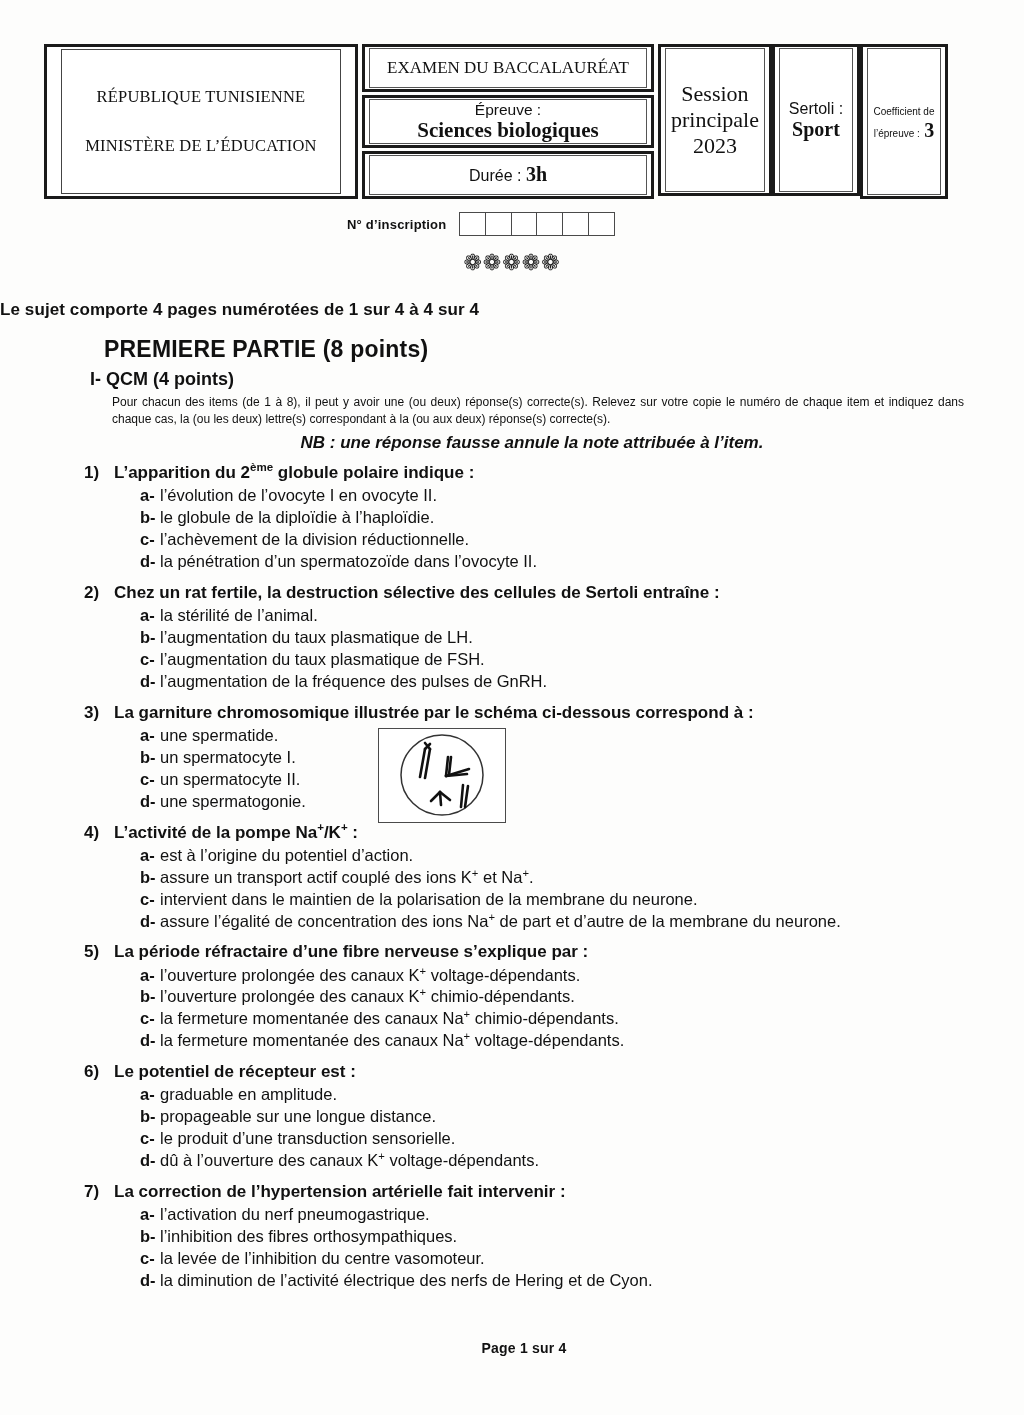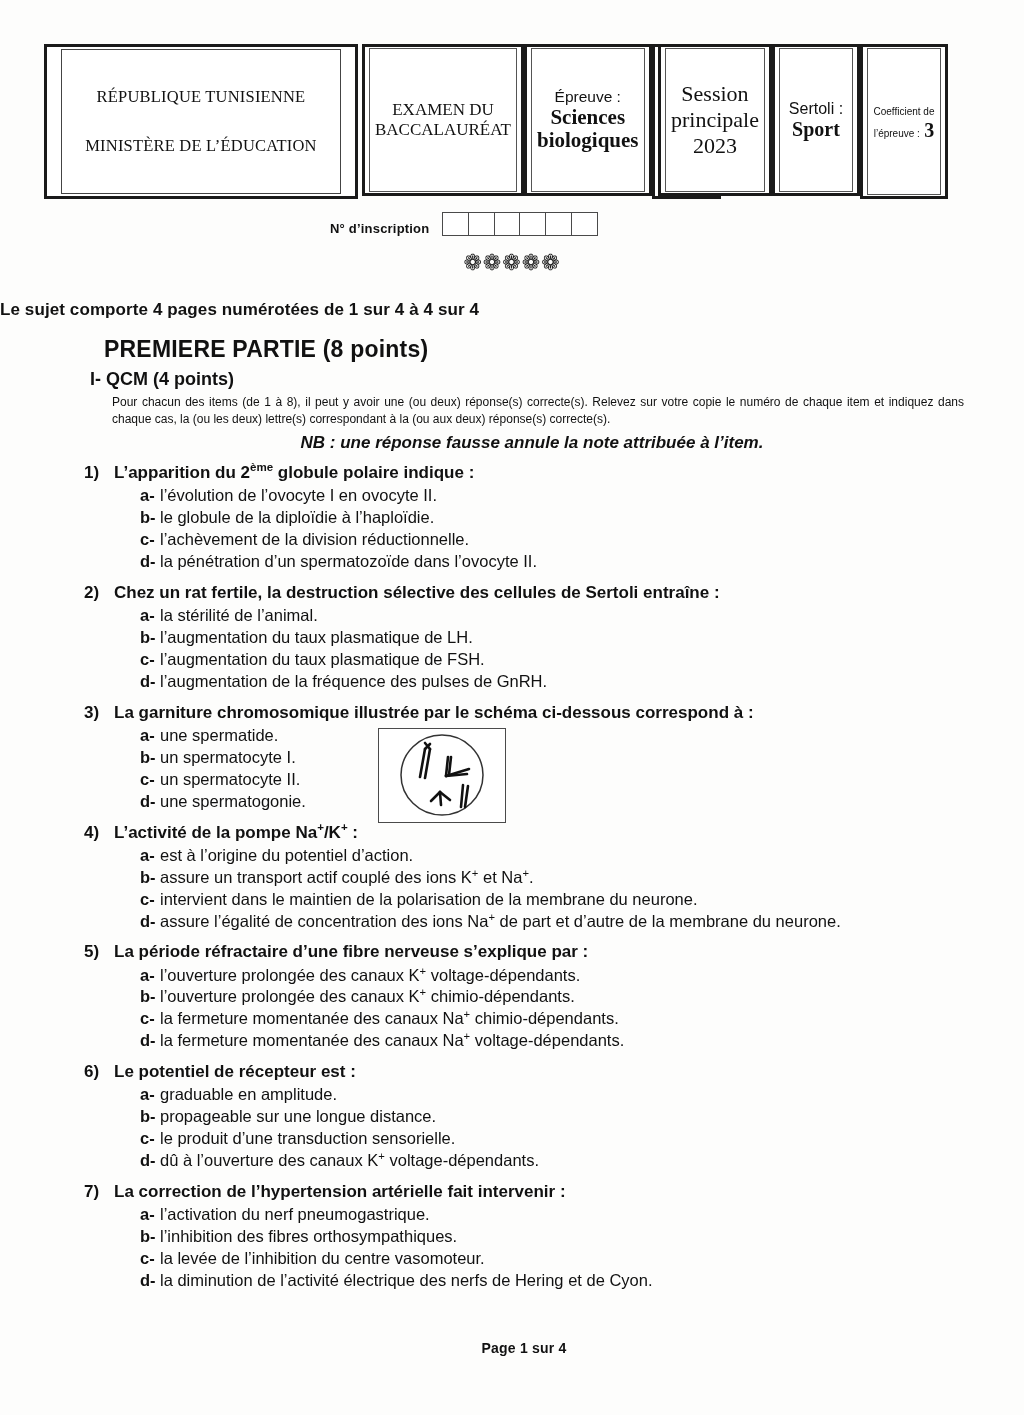--- a/index.html
+++ b/index.html
@@ -54,21 +54,21 @@
     font-size: 16.5px;
     letter-spacing: .2px;
     line-height: 1.1;
   }
   .col-left .line.first { margin-bottom: 30px; }
 
   .col-mid {
     width: 292px;
     flex: 0 0 292px;
     display: flex;
-    flex-direction: row;
+    flex-direction: column;
     margin-right: 4px;
   }
   .col-right {
     flex: 1 1 auto;
     display: flex;
     flex-direction: row;
   }
   .row-cell {
     flex: 1 1 0;
     border: 3px solid #1a1a1a;
@@ -99,24 +99,24 @@
   .section-lbl{ font-family: "Liberation Sans", sans-serif; font-size: 16px; }
   .section-val{ font-family: "Liberation Serif", serif; font-weight: bold; font-size: 20px; }
   .duree-lbl  { font-family: "Liberation Sans", sans-serif; font-size: 16px; }
   .duree-val  { font-family: "Liberation Serif", serif; font-weight: bold; font-size: 20px; text-align: center; }
   .coef-lbl   { font-family: "Liberation Sans", sans-serif; font-size: 10px; text-align: right; }
   .coef-val   { font-family: "Liberation Serif", serif; font-weight: bold; font-size: 20px; }
 
   
   .inscription {
     position: absolute;
-    left: 330px;
+    left: 347px;
     top: 212px;
     display: flex;
-    align-items: flex-end;
+    align-items: center;
   }
   .inscription .label {
     font-size: 13px;
     font-weight: bold;
     margin-right: 14px;
     letter-spacing: .2px;
   }
   .insc-boxes { display: flex; }
   .insc-boxes .box {
     width: 27px;

